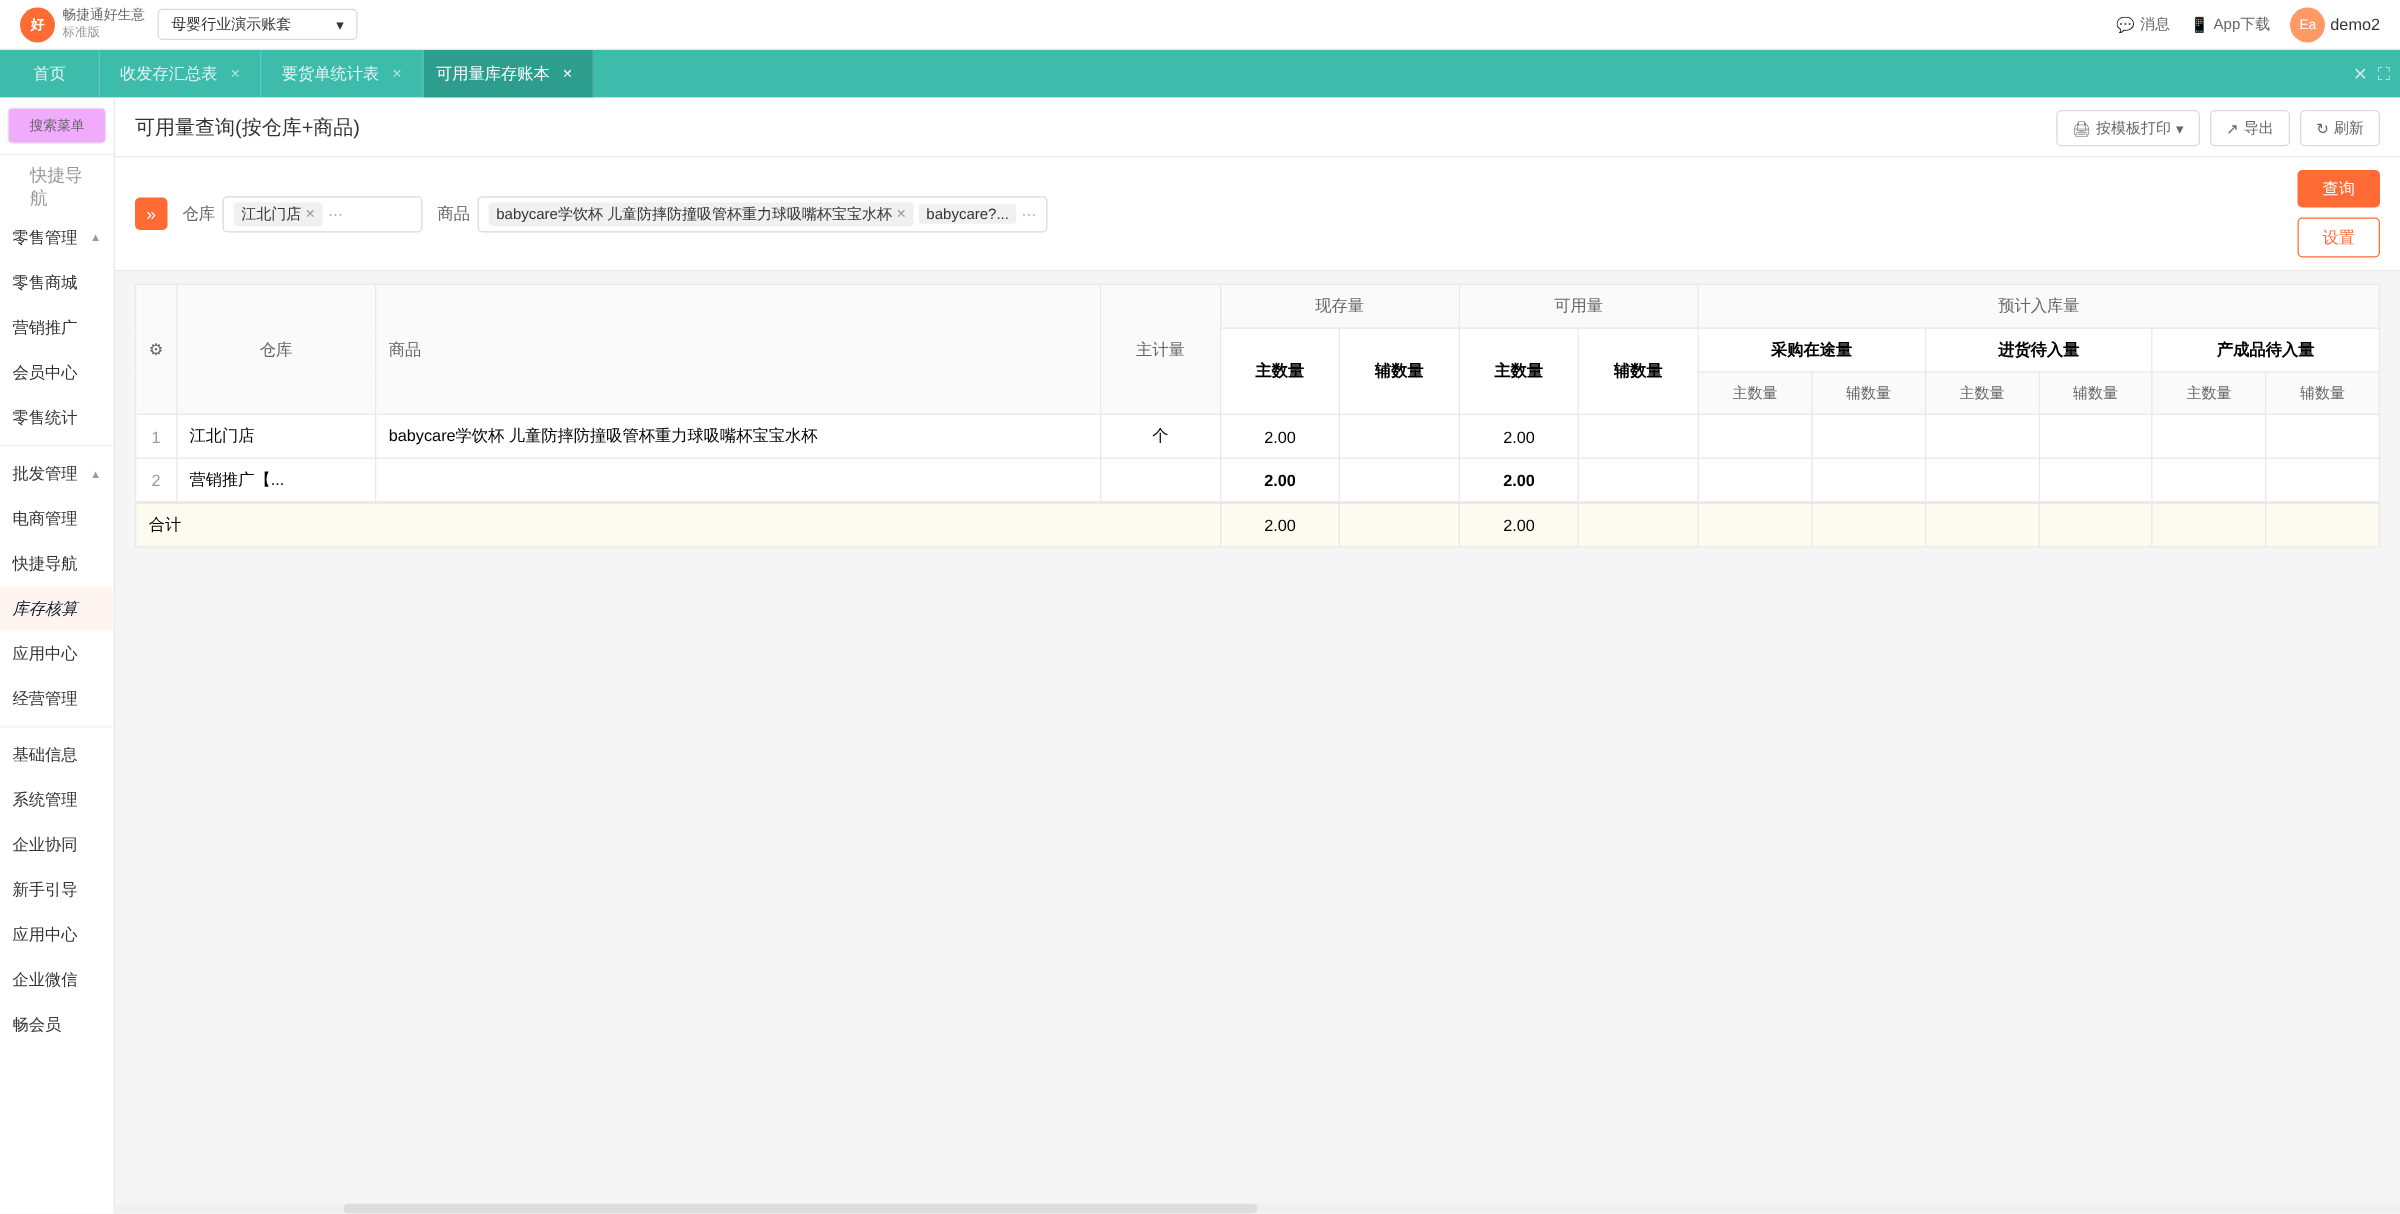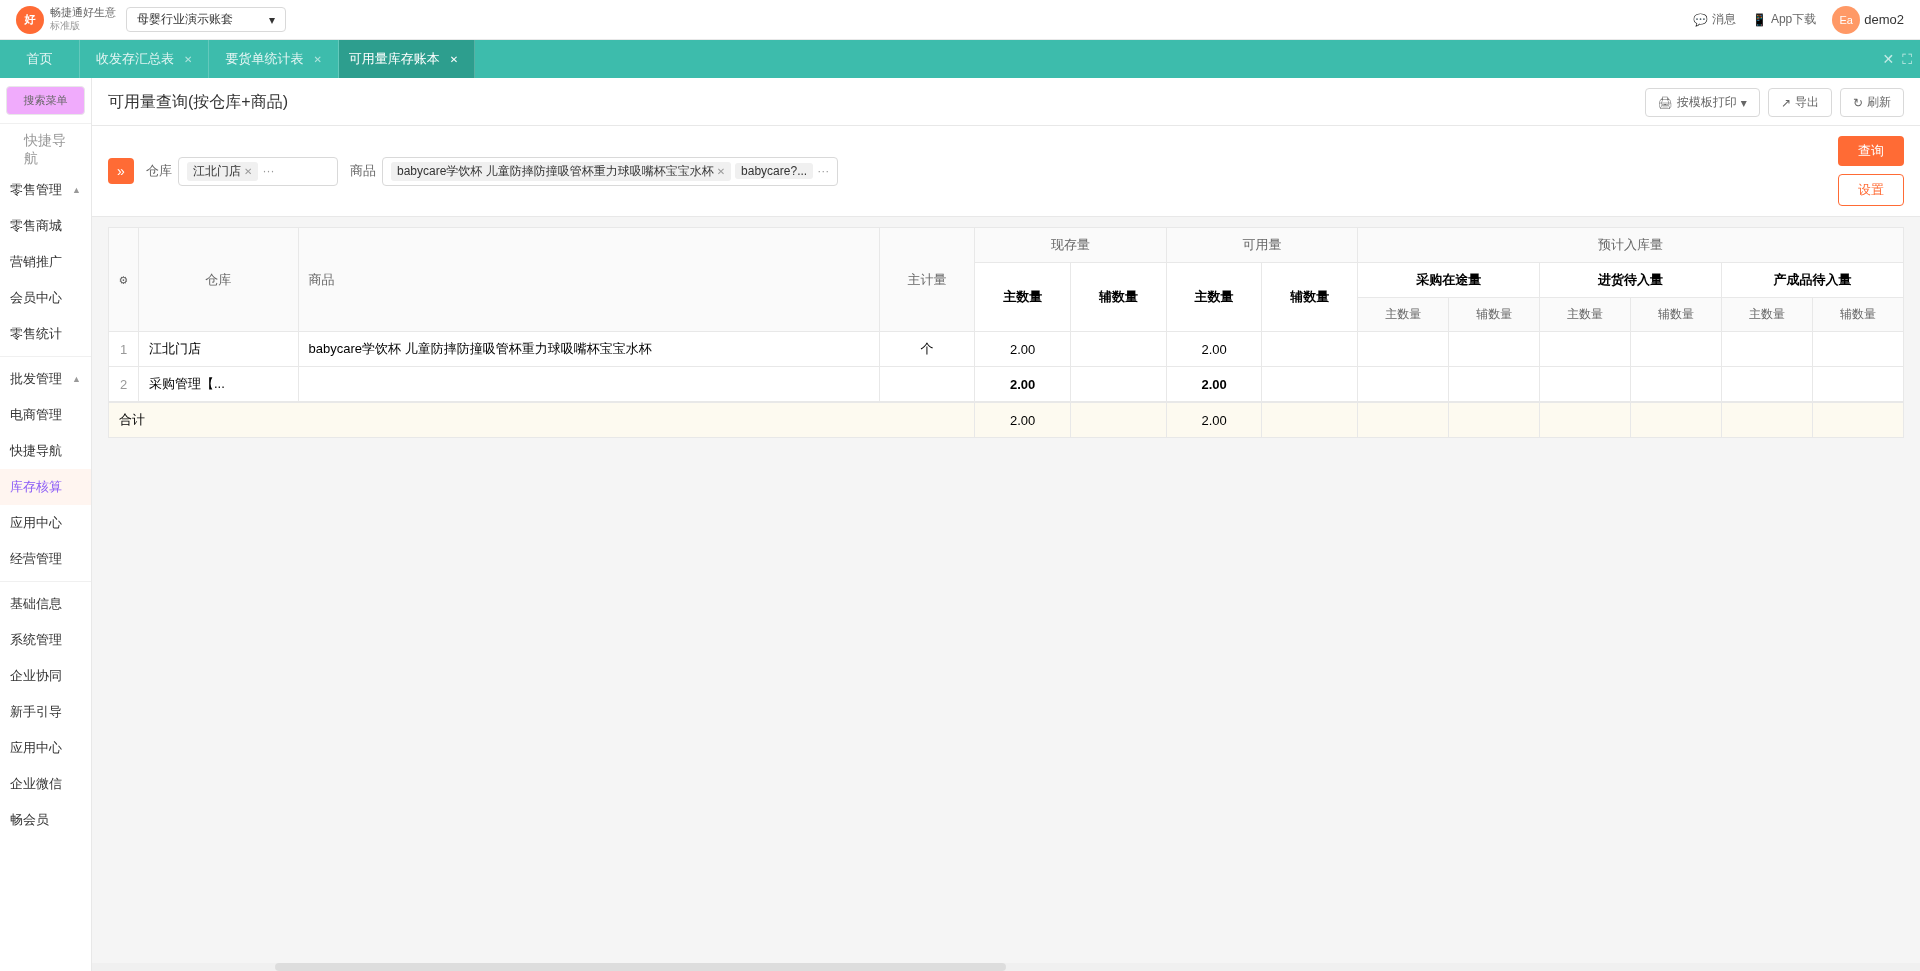--- a/index.html
+++ b/index.html
@@ -94,21 +94,21 @@
     }
     .sidebar-item {
       padding: 9px 10px;
       font-size: 13px;
       color: #333;
       cursor: pointer;
       display: flex;
       align-items: center;
       justify-content: space-between;
     }
-    .sidebar-item.active { background: #fff5f0; color: #8b5cf6; font-weight: 500; }
+    .sidebar-item.active { background: #fff5f0; color: #0f172a; font-weight: 500; font-style: italic; }
     .sidebar-item.has-arrow::after { content: '▲'; font-size: 9px; color: #999; }
     .sidebar-divider { height: 1px; background: #f0f0f0; margin: 4px 0; }
 
     
     .content-area {
       flex: 1;
       display: flex;
       flex-direction: column;
       overflow: hidden;
       background: #f5f5f5;
@@ -247,21 +247,20 @@
     .data-table th, .data-table td {
       border: 1px solid #e8e8e8;
       padding: 8px 10px;
       text-align: center;
       white-space: nowrap;
     }
     .data-table thead tr:first-child th {
       background: #fafafa;
       color: #666;
       font-weight: 500;
-      font-family: Liberation Mono, monospace;
     }
     .data-table thead tr:last-child th {
       background: #fafafa;
       color: #666;
       font-weight: 500;
       font-size: 12px;
     }
     .data-table .row-num { color: #999; }
     .data-table .col-product { text-align: left; min-width: 300px; }
     .data-table .col-warehouse { text-align: left; min-width: 100px; }
@@ -475,21 +474,21 @@
             <td></td>
             <td></td>
             <td></td>
             <td></td>
             <td></td>
             <td></td>
             <td></td>
           </tr>
           <tr>
             <td class="row-num">2</td>
-            <td class="col-warehouse">采购管理【...</td>
+            <td class="col-warehouse">营销推广【...</td>
             <td class="col-product"></td>
             <td></td>
             <td><strong>2.00</strong></td>
             <td></td>
             <td><strong>2.00</strong></td>
             <td></td>
             <td></td>
             <td></td>
             <td></td>
             <td></td>

